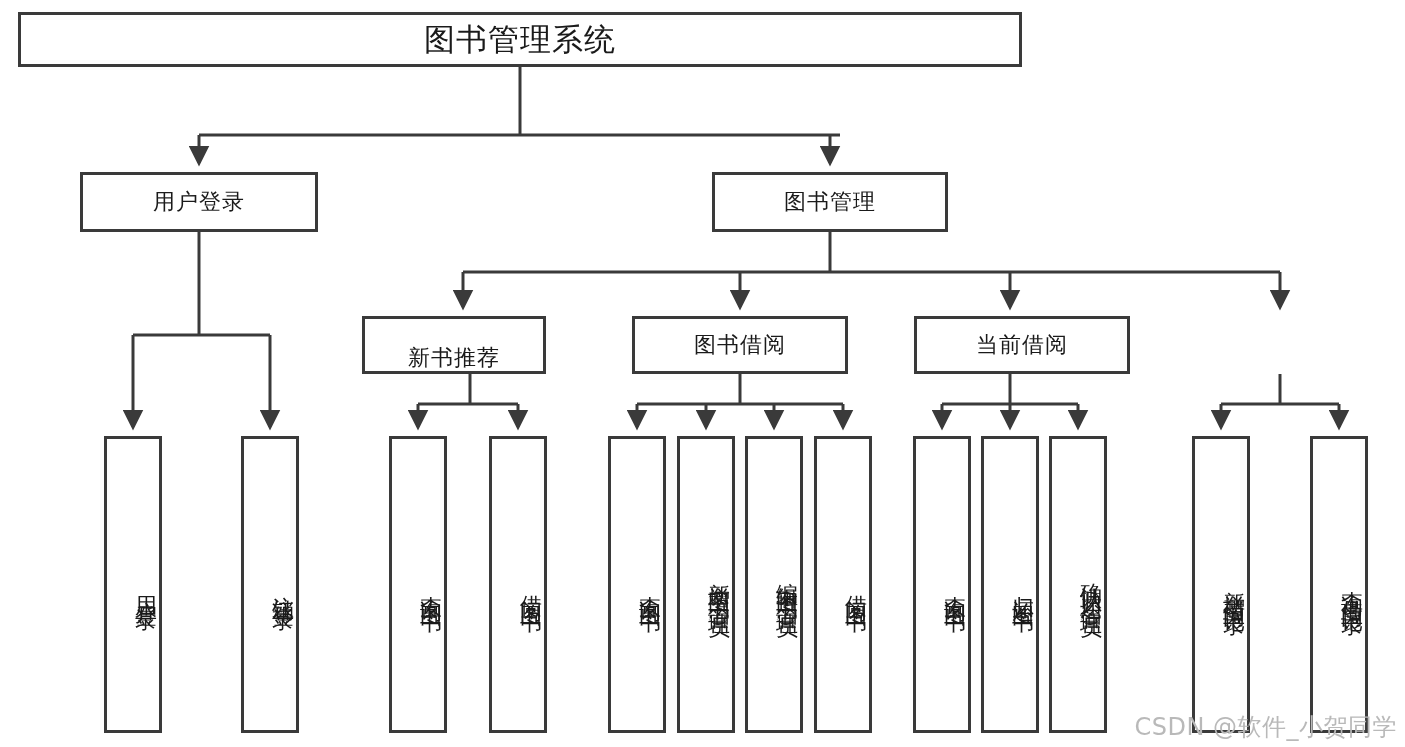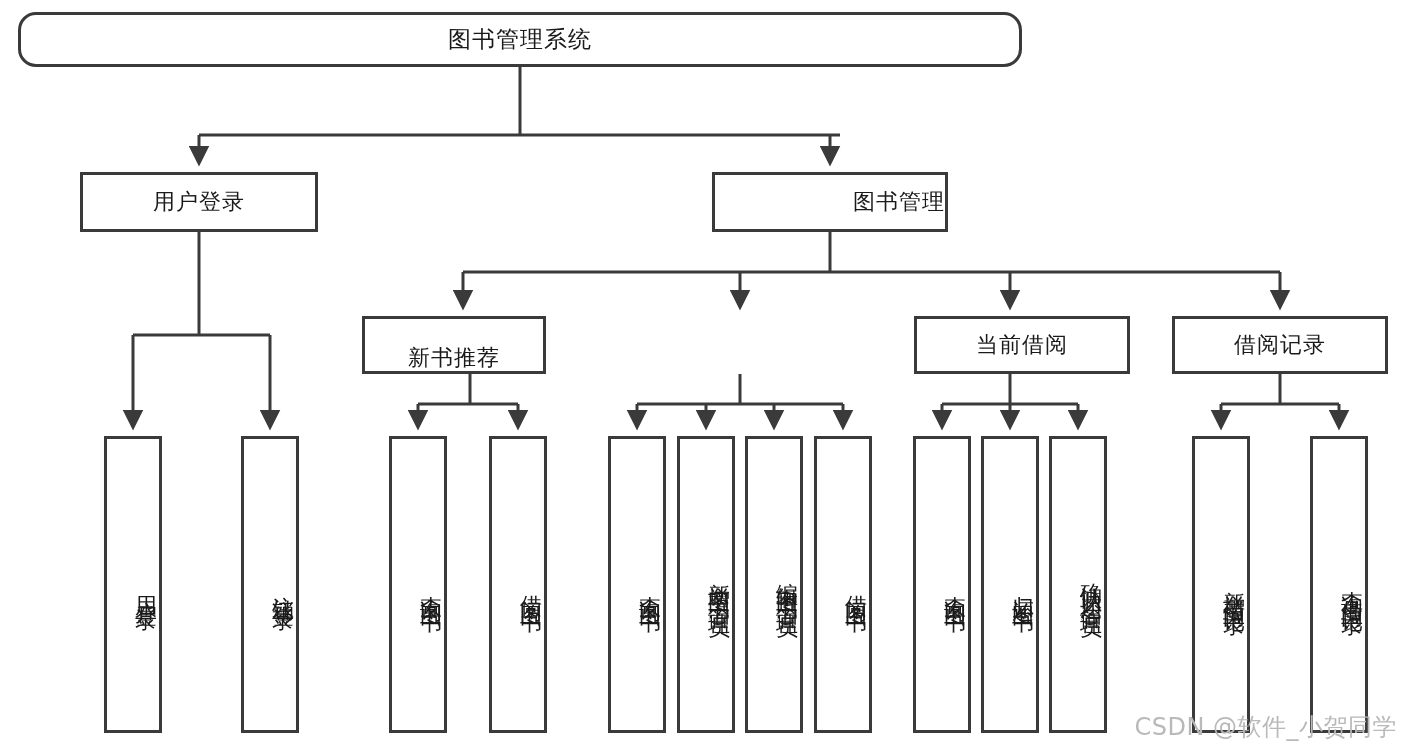--- a/index.html
+++ b/index.html
@@ -35,22 +35,21 @@
     justify-content: center;
     color: #1a1a1a;
     text-align: center;
   }
   .node.h {
     font-size: 22px;
     letter-spacing: 1px;
     line-height: 1.2;
   }
   .node.root {
-    font-size: 23px;
-    border-radius: 18px;
+    font-size: 31px;
   }
   .node.v {
     writing-mode: vertical-rl;
     text-orientation: upright;
     font-size: 22px;
     letter-spacing: 5px;
     line-height: 1.15;
     align-items: flex-start;
     justify-content: center;
     padding-top: 6px;
@@ -125,32 +124,32 @@
     </g>
   </svg>
 
   <div class="node h root" style="left:18px; top:12px; width:1004px; height:55px;">
     <span>图书管理系统</span>
   </div>
 
   <div class="node h" style="left:80px; top:172px; width:238px; height:60px;">
     <span>用户登录</span>
   </div>
-  <div class="node h" style="left:712px; top:172px; width:236px; height:60px;justify-content:flex-end;">
+  <div class="node h" style="left:712px; top:172px; width:236px; height:60px;">
     <span>图书管理</span>
   </div>
 
   <div class="node h" style="left:362px; top:316px; width:184px; height:58px;align-items:flex-end;">
     <span>新书推荐</span>
   </div>
+  <div class="node h" style="left:632px; top:316px; width:216px; height:58px;">
+    <span>图书借阅</span>
+  </div>
   <div class="node h" style="left:902px; top:316px; width:216px; height:58px;margin-left:12px;">
     <span>当前借阅</span>
-  </div>
-  <div class="node h" style="left:1172px; top:316px; width:216px; height:58px;">
-    <span>借阅记录</span>
   </div>
 
   <div class="node v" style="left:104px; top:436px; width:58px; height:297px;">
     <span class="vlabel">用户登录</span>
   </div>
   <div class="node v" style="left:241px; top:436px; width:58px; height:297px;">
     <span class="vlabel">注销登录</span>
   </div>
 
   <div class="node v" style="left:389px; top:436px; width:58px; height:297px;">

